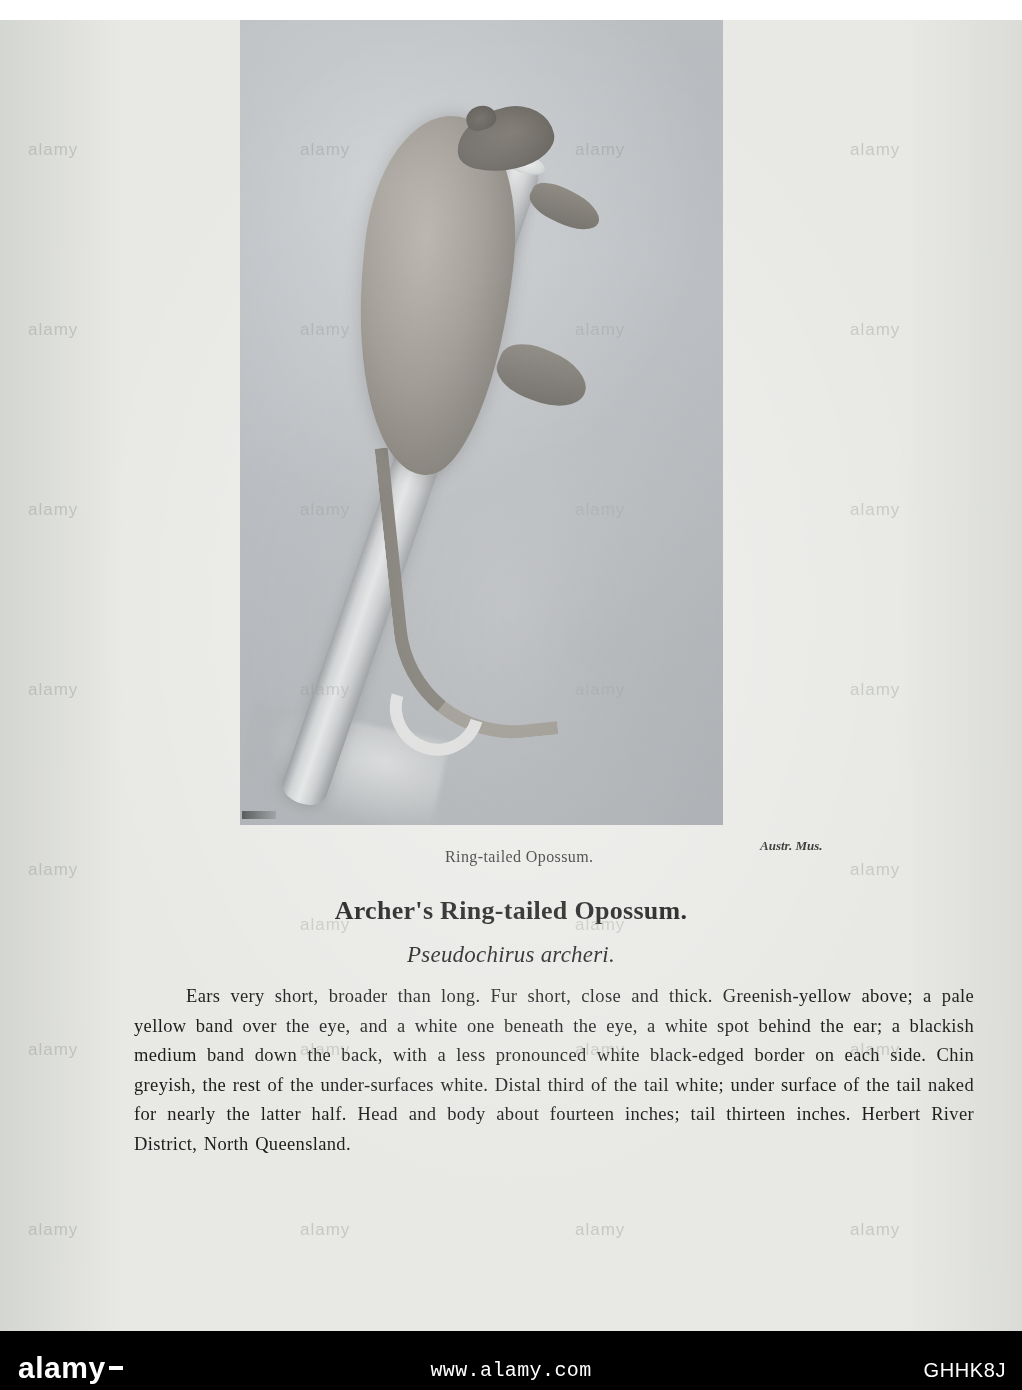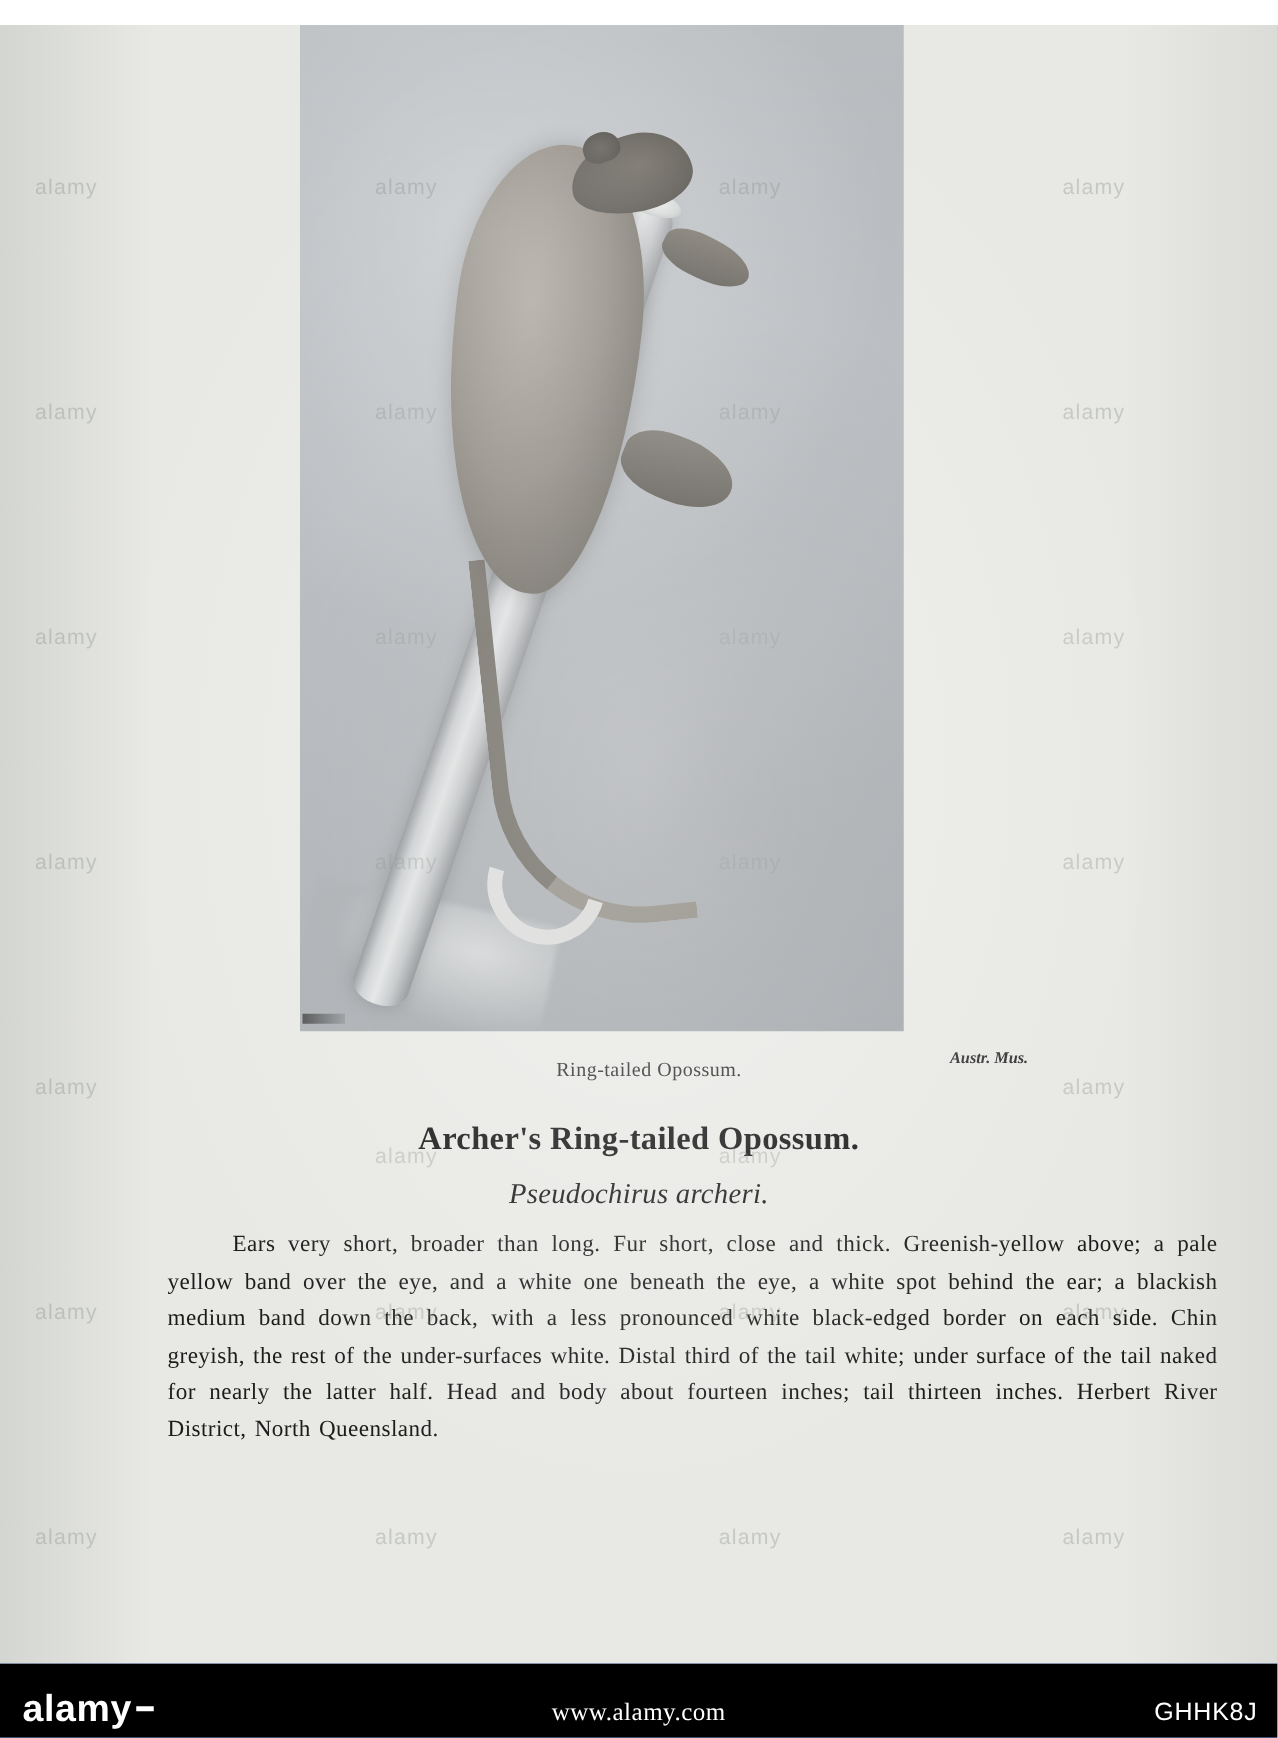--- a/index.html
+++ b/index.html
@@ -293,21 +293,21 @@
     vertical-align: middle;
     margin-left: 3px;
     margin-bottom: 4px;
   }
   .footer-url {
     position: absolute;
     left: 0;
     top: 28px;
     width: 1022px;
     text-align: center;
-    font-family: Liberation Serif, serif;
+    font-family: Liberation Mono, monospace;
     font-size: 20px;
     color: #ffffff;
     letter-spacing: 0.4px;
   }
   .footer-id {
     position: absolute;
     right: 16px;
     top: 28px;
     font-family: "Liberation Sans", sans-serif;
     font-size: 20px;

